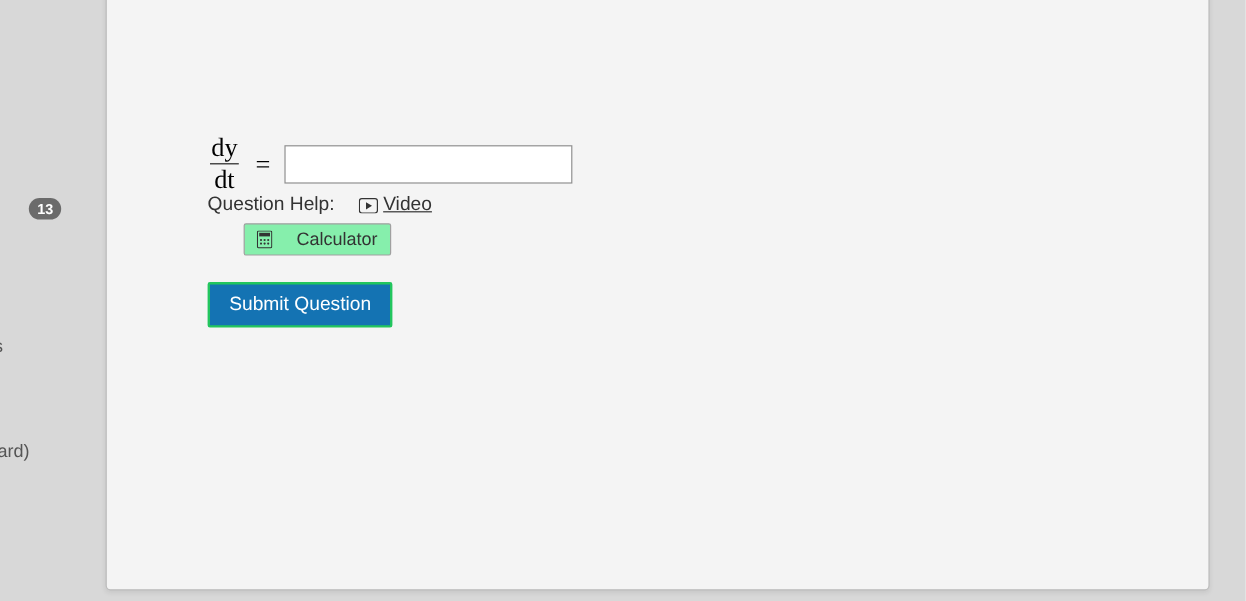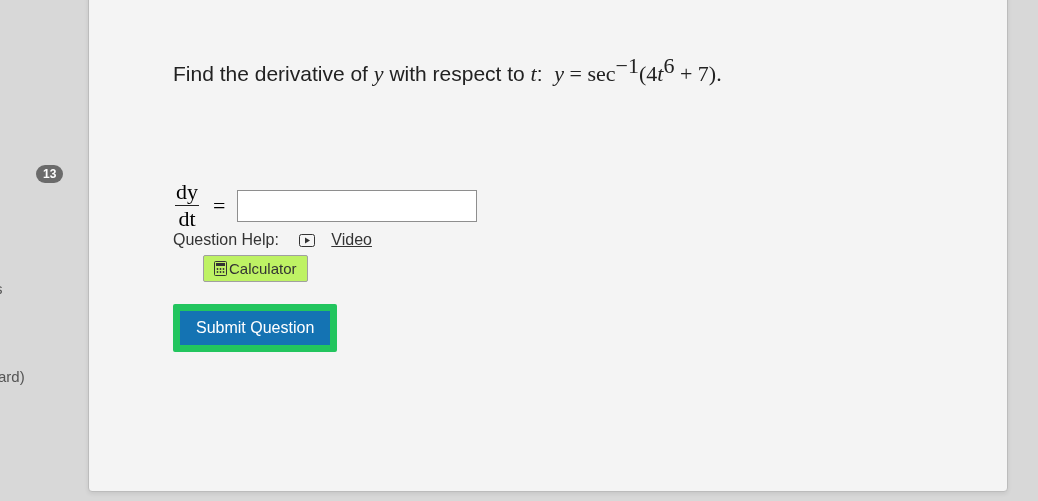--- a/index.html
+++ b/index.html
@@ -13,21 +13,21 @@
     }
     .left-sidebar {
       position: absolute;
       left: 0;
       top: 0;
       width: 55px;
       height: 100%;
     }
     .badge {
       position: absolute;
-      left: 36px;
+      left: 24px;
       top: 165px;
       background: #6b6b6b;
       color: #fff;
       border-radius: 10px;
       padding: 2px 7px;
       font-size: 12px;
       font-weight: bold;
     }
     .sidebar-text-1 {
       position: absolute;
@@ -101,48 +101,48 @@
       align-items: center;
       gap: 8px;
       flex-wrap: wrap;
     }
     .help-link {
       color: #333;
       text-decoration: underline;
       cursor: pointer;
       display: inline-flex;
       align-items: center;
-      gap: 16px;
+      gap: 4px;
     }
     .icon-box {
       display: inline-flex;
       align-items: center;
       justify-content: center;
     }
     .calc-button {
       display: inline-flex;
       align-items: center;
-      gap: 2px;
+      gap: 20px;
       margin-top: 6px;
       margin-left: 30px;
       padding: 4px 10px;
       border: 1px solid #a0a0a0;
-      background: #bef264;
+      background: #86efac;
       color: #333;
       font-size: 15px;
       cursor: pointer;
       border-radius: 2px;
     }
     .submit-button {
       display: inline-block;
       margin-top: 22px;
       padding: 8px 16px;
       background: #1473b3;
       color: #fff;
-      border: 7px solid #22c55e;
+      border: 2px solid #22c55e;
       font-size: 16px;
       cursor: pointer;
       border-radius: 2px;
     }
     .top-box {
       position: absolute;
       left: 115px;
       top: -4px;
       width: 365px;
       height: 14px;
@@ -168,24 +168,20 @@
   <div class="badge">13</div>
   <div class="sidebar-text-1">s</div>
   <div class="sidebar-text-2">ard)</div>
 </div>
 
 <div class="top-box"></div>
 <div class="cursor-glyph">↖</div>
 
 <div class="question-card">
 
-  <div class="prompt">
-    <span>Find the derivative of </span><span class="math-var">y</span><span> with respect to </span><span class="math-var">t</span><span>: </span>
-    &nbsp;<span class="math-var">y</span><span class="math-rm"> = </span><span class="math-rm">sec</span><sup class="math-rm">−1</sup><span class="math-rm">(4</span><span class="math-var">t</span><sup class="math-rm">6</sup><span class="math-rm"> + 7).</span>
-  </div>
 
   <div class="answer-row">
     <span class="fraction">
       <span class="num">dy</span>
       <span class="den">dt</span>
     </span>
     <span class="eq-sign">=</span>
     <input type="text" class="answer-input" value="" style="">
   </div>
 

